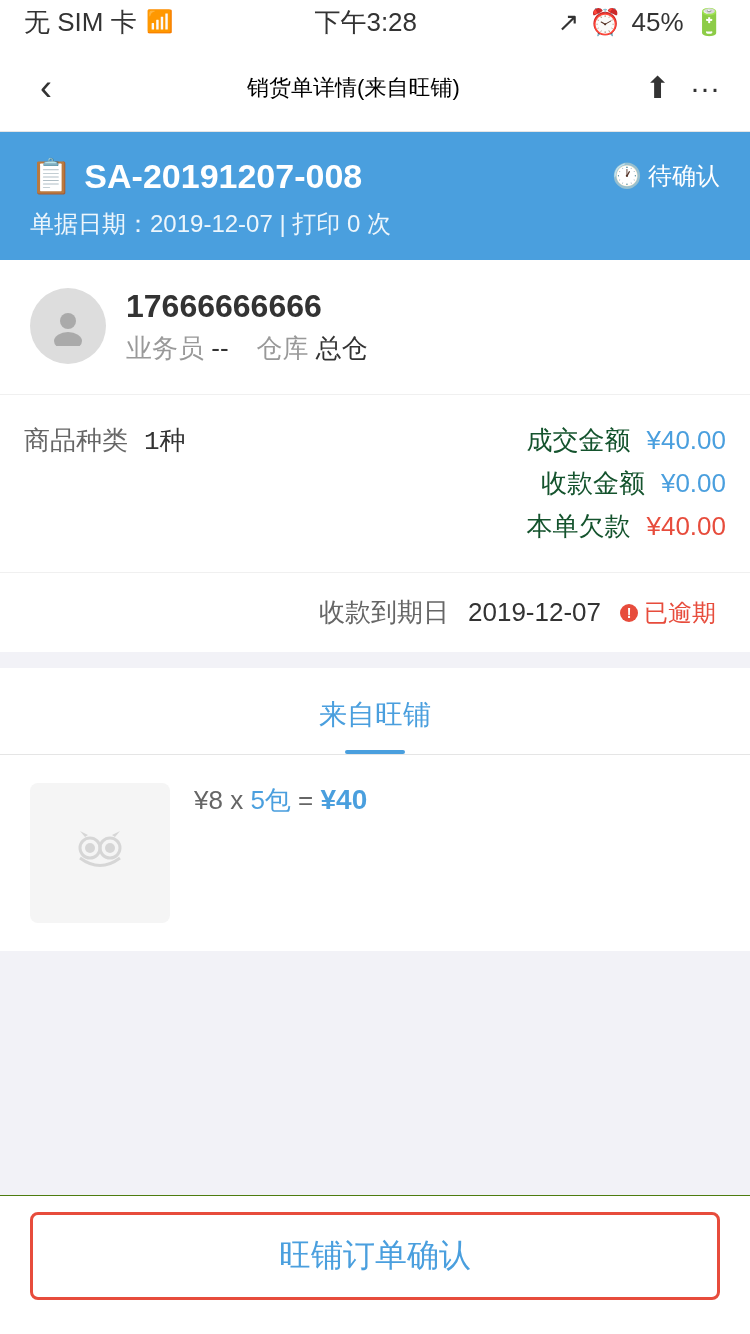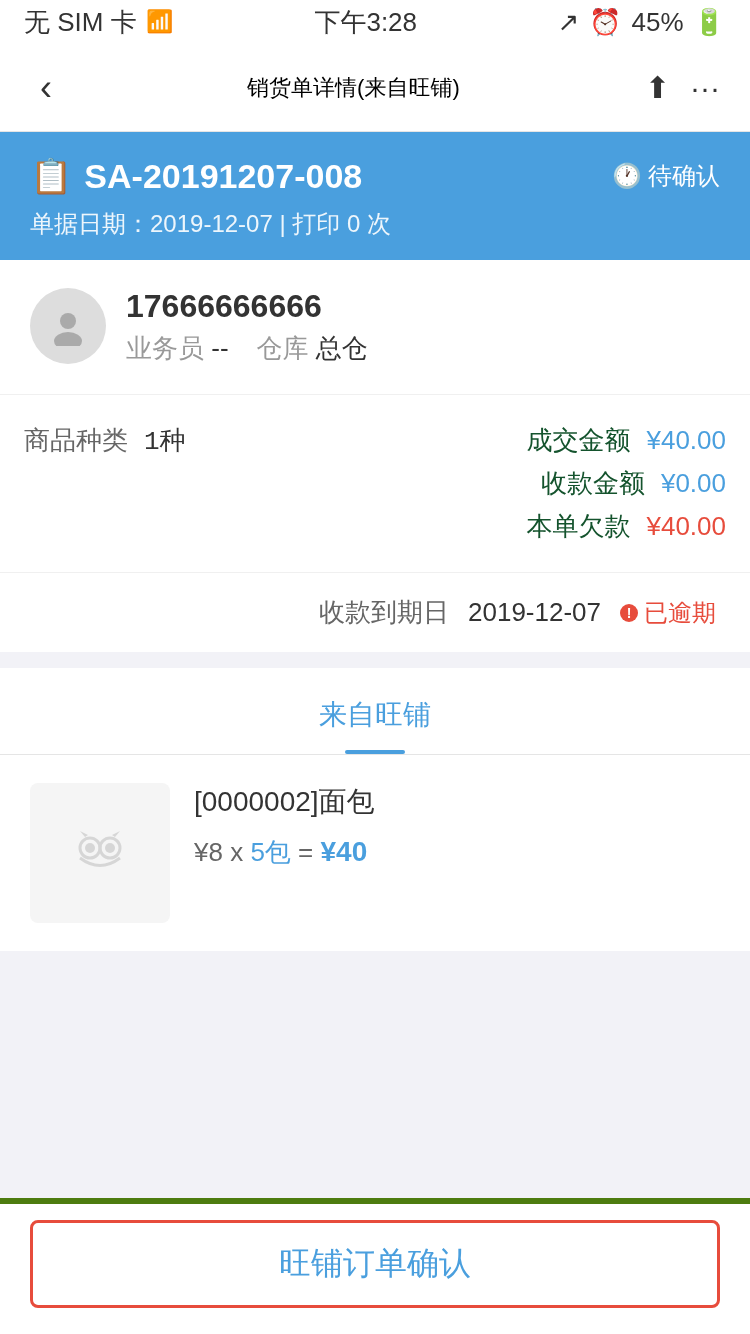--- a/index.html
+++ b/index.html
@@ -282,22 +282,22 @@
       height: 240px;
     }
 
     
     .bottom-bar {
       position: fixed;
       bottom: 0;
       left: 0;
       width: 750px;
       background: #fff;
-      padding: 16px 30px 26px;
-      border-top: 6px solid #4d7c0f;
+      padding: 16px 30px 34px;
+      border-top: 1px solid #4d7c0f;
     }
     .confirm-button {
       width: 100%;
       height: 88px;
       border: 3px solid #e74c3c;
       border-radius: 8px;
       background: #fff;
       color: #4a9fde;
       font-size: 32px;
       font-weight: 500;
@@ -418,21 +418,20 @@
         <circle cx="30" cy="25" r="10" fill="none" stroke="#aaa" stroke-width="3"></circle>
         <circle cx="50" cy="25" r="10" fill="none" stroke="#aaa" stroke-width="3"></circle>
         <circle cx="30" cy="25" r="5" fill="#aaa"></circle>
         <circle cx="50" cy="25" r="5" fill="#aaa"></circle>
         <path d="M20 35 Q40 50 60 35" stroke="#aaa" stroke-width="3" fill="none"></path>
         <path d="M25 14 L20 8 L28 12" fill="#aaa"></path>
         <path d="M55 14 L60 8 L52 12" fill="#aaa"></path>
       </svg>
     </div>
     <div class="product-details">
-      <div class="product-name">[0000002]面包</div>
       <div class="product-price">
         <span>¥8</span>
         <span> x </span>
         <span class="qty">5包</span>
         <span> = </span>
         <span class="total">¥40</span>
       </div>
     </div>
   </div>
 </div>

